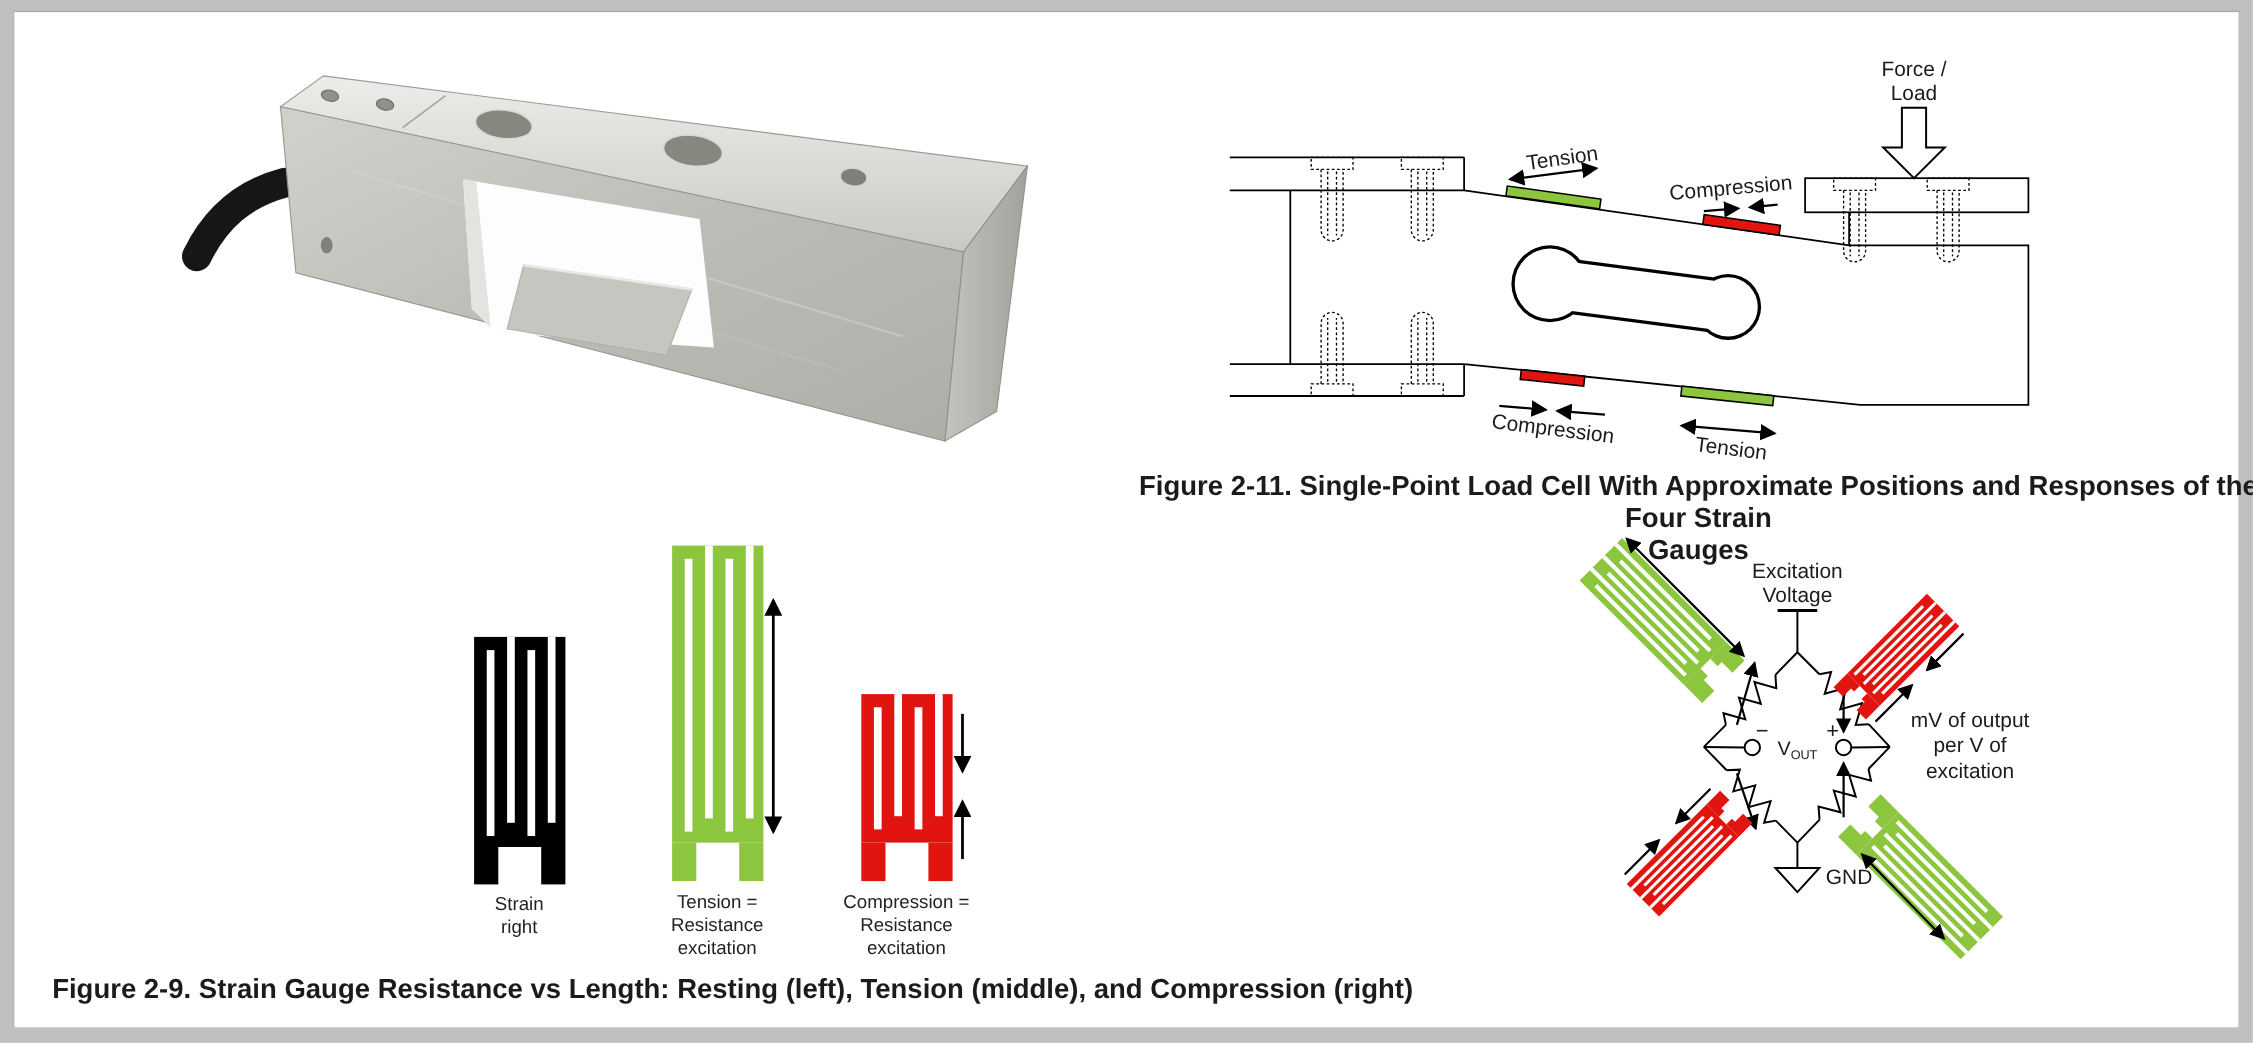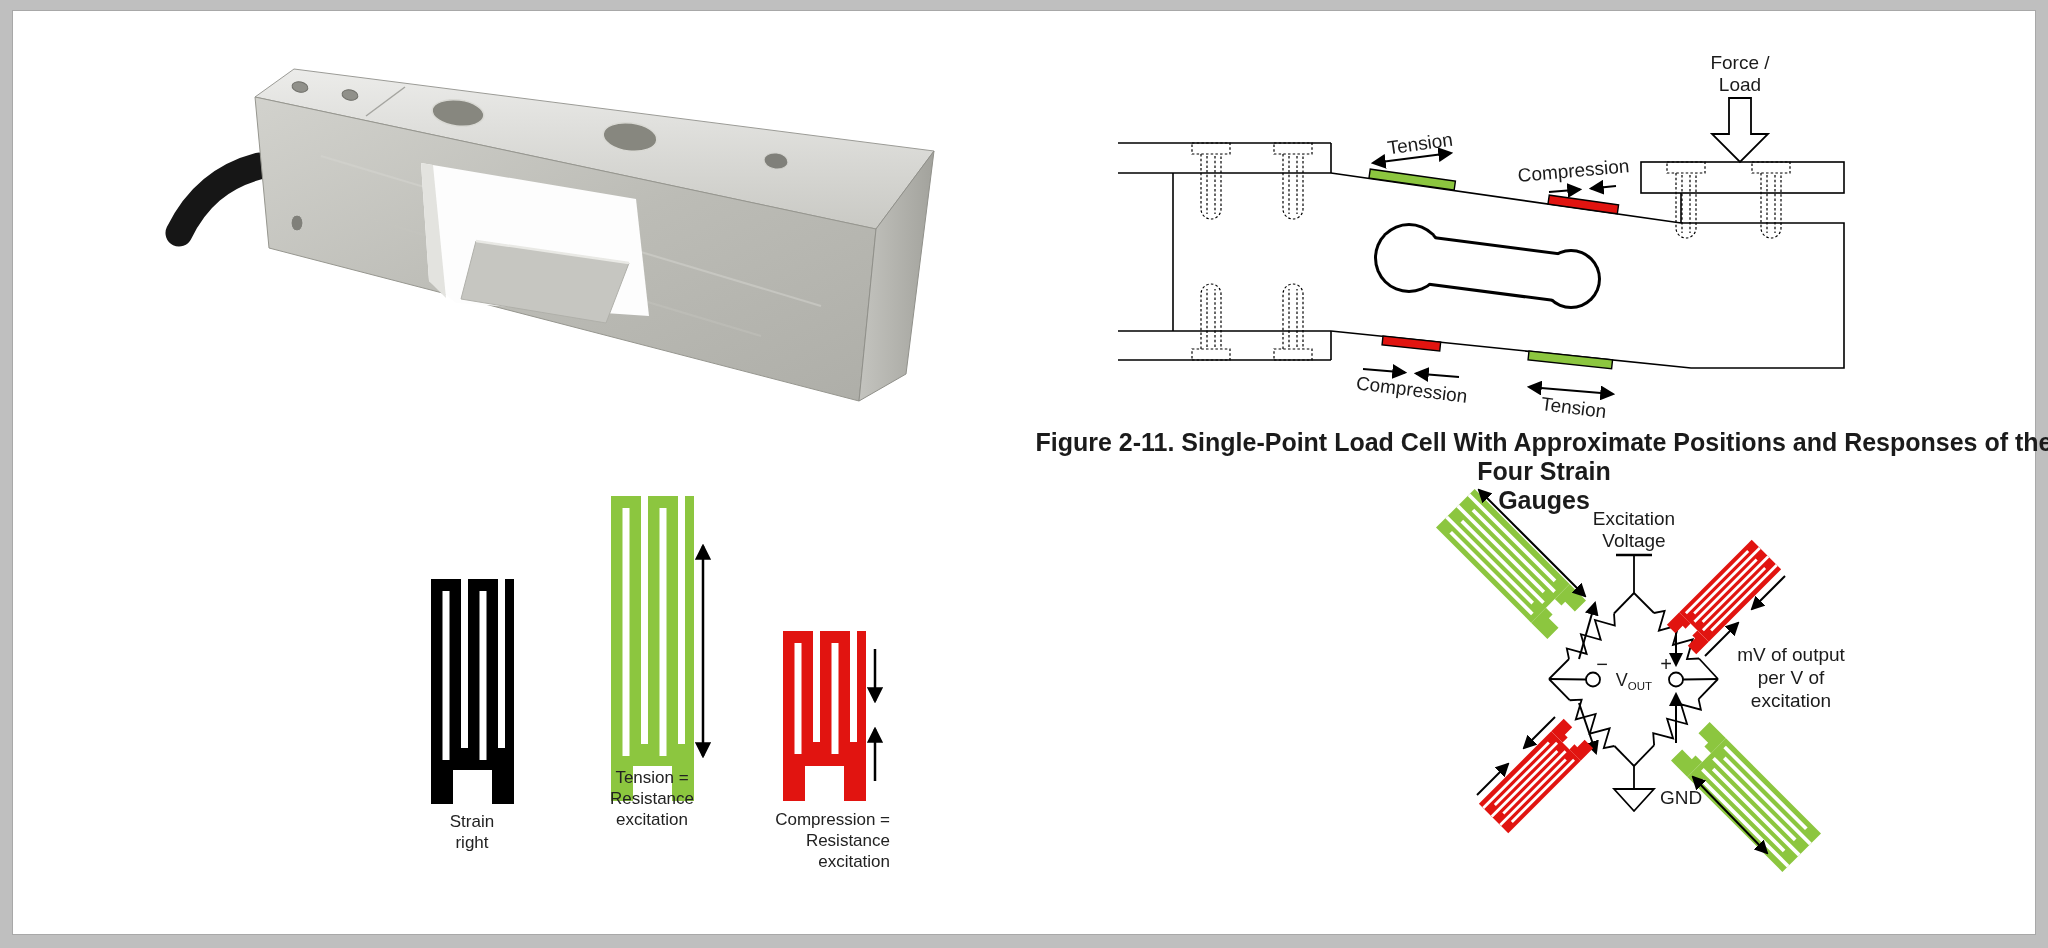--- a/index.html
+++ b/index.html
@@ -186,31 +186,32 @@
       <rect x="463" y="285" width="22" height="35"></rect>
     </g>
     <line x1="494" y1="168" x2="494" y2="220" stroke="#000" stroke-width="2.5" marker-end="url(#ah9)"></line>
     <line x1="494" y1="300" x2="494" y2="248" stroke="#000" stroke-width="2.5" marker-end="url(#ah9)"></line>
   </svg>
 
   <div class="abs lbl" style="left:379px;top:800px;width:160px;">
     <div>Strain</div>
     <div>right</div>
   </div>
-  <div class="abs lbl" style="left:549px;top:756px;width:180px;">
+  <div class="abs lbl" style="left:549px;top:798px;width:180px;">
     <div>Tension =</div>
     <div>Resistance</div>
     <div>excitation</div>
   </div>
-  <div class="abs lbl" style="left:697px;top:798px;width:180px;text-align:right;">
+  <div class="abs lbl" style="left:721px;top:798px;width:180px;">
     <div>Compression =</div>
     <div>Resistance</div>
     <div>excitation</div>
   </div>
 
+  <div class="abs caption" style="left:28px;top:874px;width:1250px;">Figure 2-9. Strain Gauge Resistance vs Length: Resting (left), Tension (middle), and Compression (right)</div>
 
   <svg class="abs" style="left:1388px;top:470px;" width="640" height="395" viewBox="0 0 640 395">
     <defs>
       <marker id="ah12" viewBox="0 0 10 10" refX="8.5" refY="5" markerWidth="7" markerHeight="7" orient="auto-start-reverse">
         <path d="M0,0 L10,5 L0,10 Z" fill="#000"></path>
       </marker>
       <path id="zig" d="M0,0 L6,-9 L16,9 L26,-9 L36,9 L46,-9 L56,9 L64,0" fill="none" stroke="#000" stroke-width="1.8"></path>
       <g id="sg">
         <rect x="-75" y="-26" width="128" height="52" fill="currentColor"></rect>
         <rect x="-75" y="-20" width="116" height="3.5" fill="#fff"></rect>

